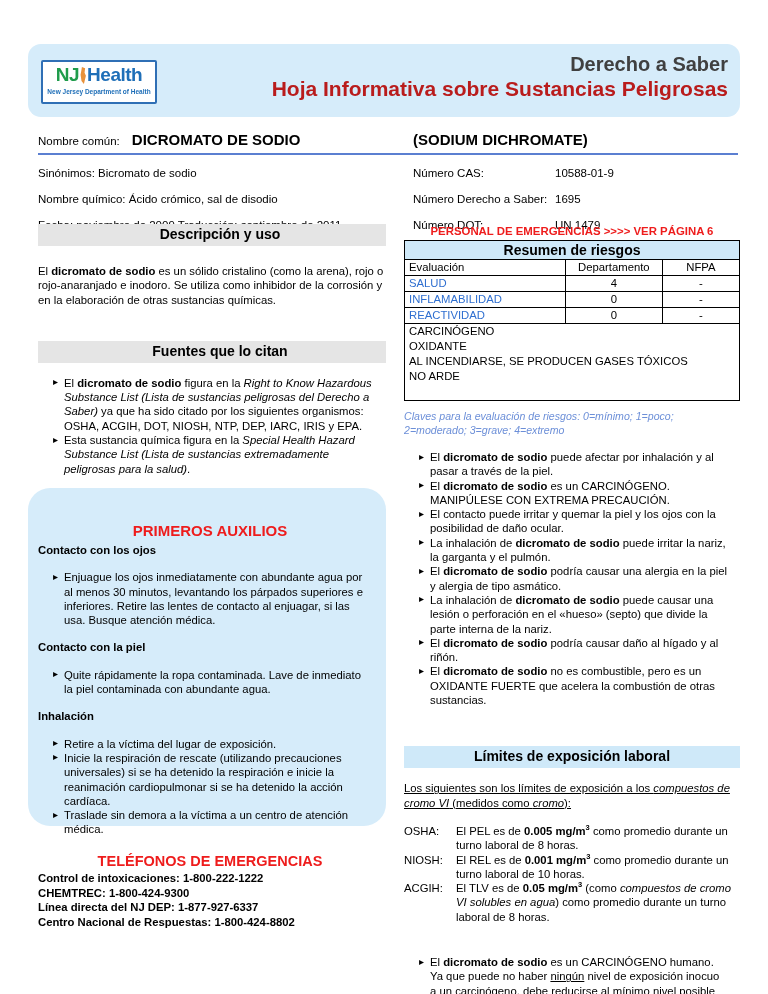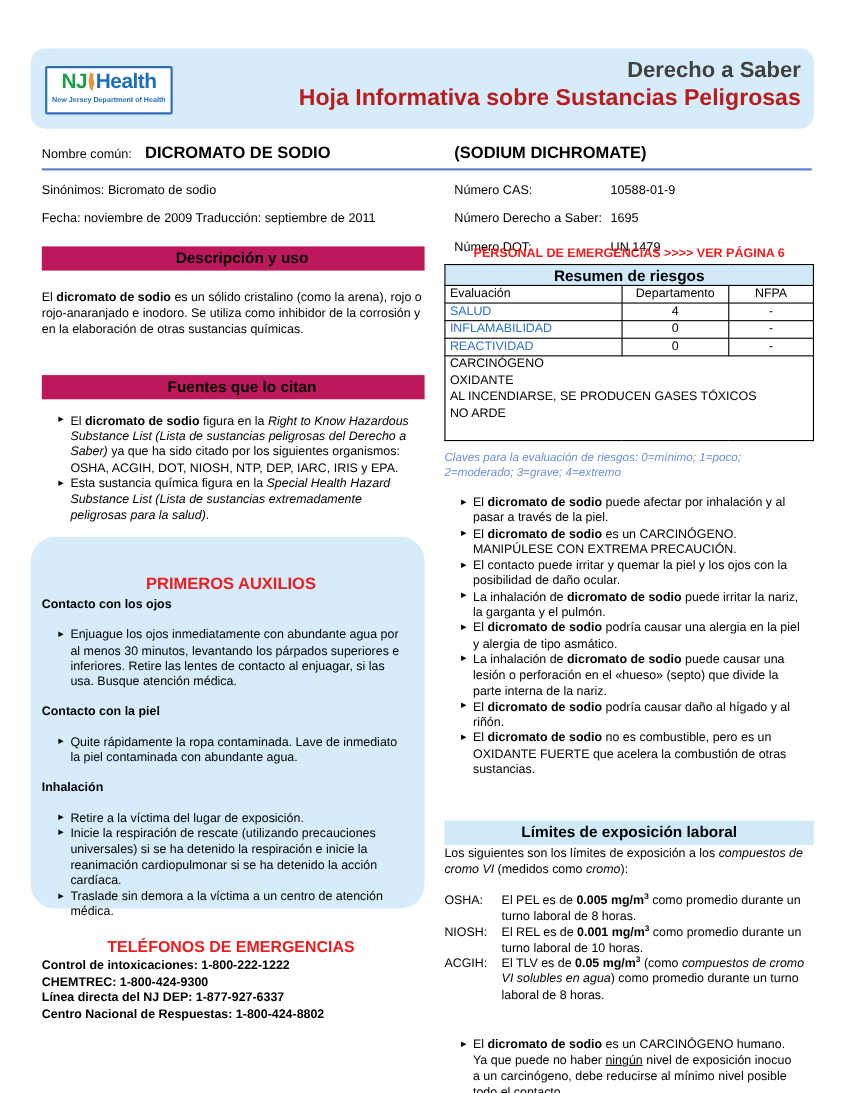--- a/index.html
+++ b/index.html
@@ -145,21 +145,21 @@
     left: 38px; top: 224px;
     width: 348px;
   }
   .col-right {
     position: absolute;
     left: 404px; top: 224px;
     width: 336px;
   }
 
   .sec-bar {
-    background: #be185d;
+    background: #e5e5e5;
     text-align: center;
     font-size: 14px;
     font-weight: bold;
     line-height: 19px;
     padding: 1px 0 2px 16px;
     margin: 0;
   }
   .sec-body {
     font-size: 11.3px;
     line-height: 14.3px;
@@ -282,21 +282,22 @@
     background: #cfe9f9;
     text-align: center;
     font-size: 14px;
     font-weight: bold;
     line-height: 19px;
     padding: 1px 0 2px 0;
   }
   .limits-intro {
     font-size: 11.3px;
     line-height: 14.3px;
-    padding-top: 1px;
+    padding-top: 13px;
+    text-decoration: underline;
   }
   .lim-row {
     position: relative;
     font-size: 11.3px;
     line-height: 14.3px;
     padding-left: 52px;
   }
   .lim-row .org {
     position: absolute;
     left: 0; top: 0;
@@ -324,20 +325,21 @@
   </div>
 
   <div class="name-row">
     <span class="lbl">Nombre común:</span><span class="name-common">DICROMATO DE SODIO</span>
     <span class="name-en">(SODIUM DICHROMATE)</span>
   </div>
   <div class="blue-rule"></div>
 
   <div class="meta-left">
     <div>Sinónimos:  Bicromato de sodio</div>
+    <div>Nombre químico:  Ácido crómico, sal de disodio</div>
     <div>Fecha: noviembre de 2009   Traducción: septiembre de 2011</div>
   </div>
 
   <div class="meta-right">
     <div class="mr">
       <span class="k">Número CAS:</span>
       <span class="v">10588-01-9</span>
     </div>
     <div class="mr">
       <span class="k">Número Derecho a Saber:</span>

